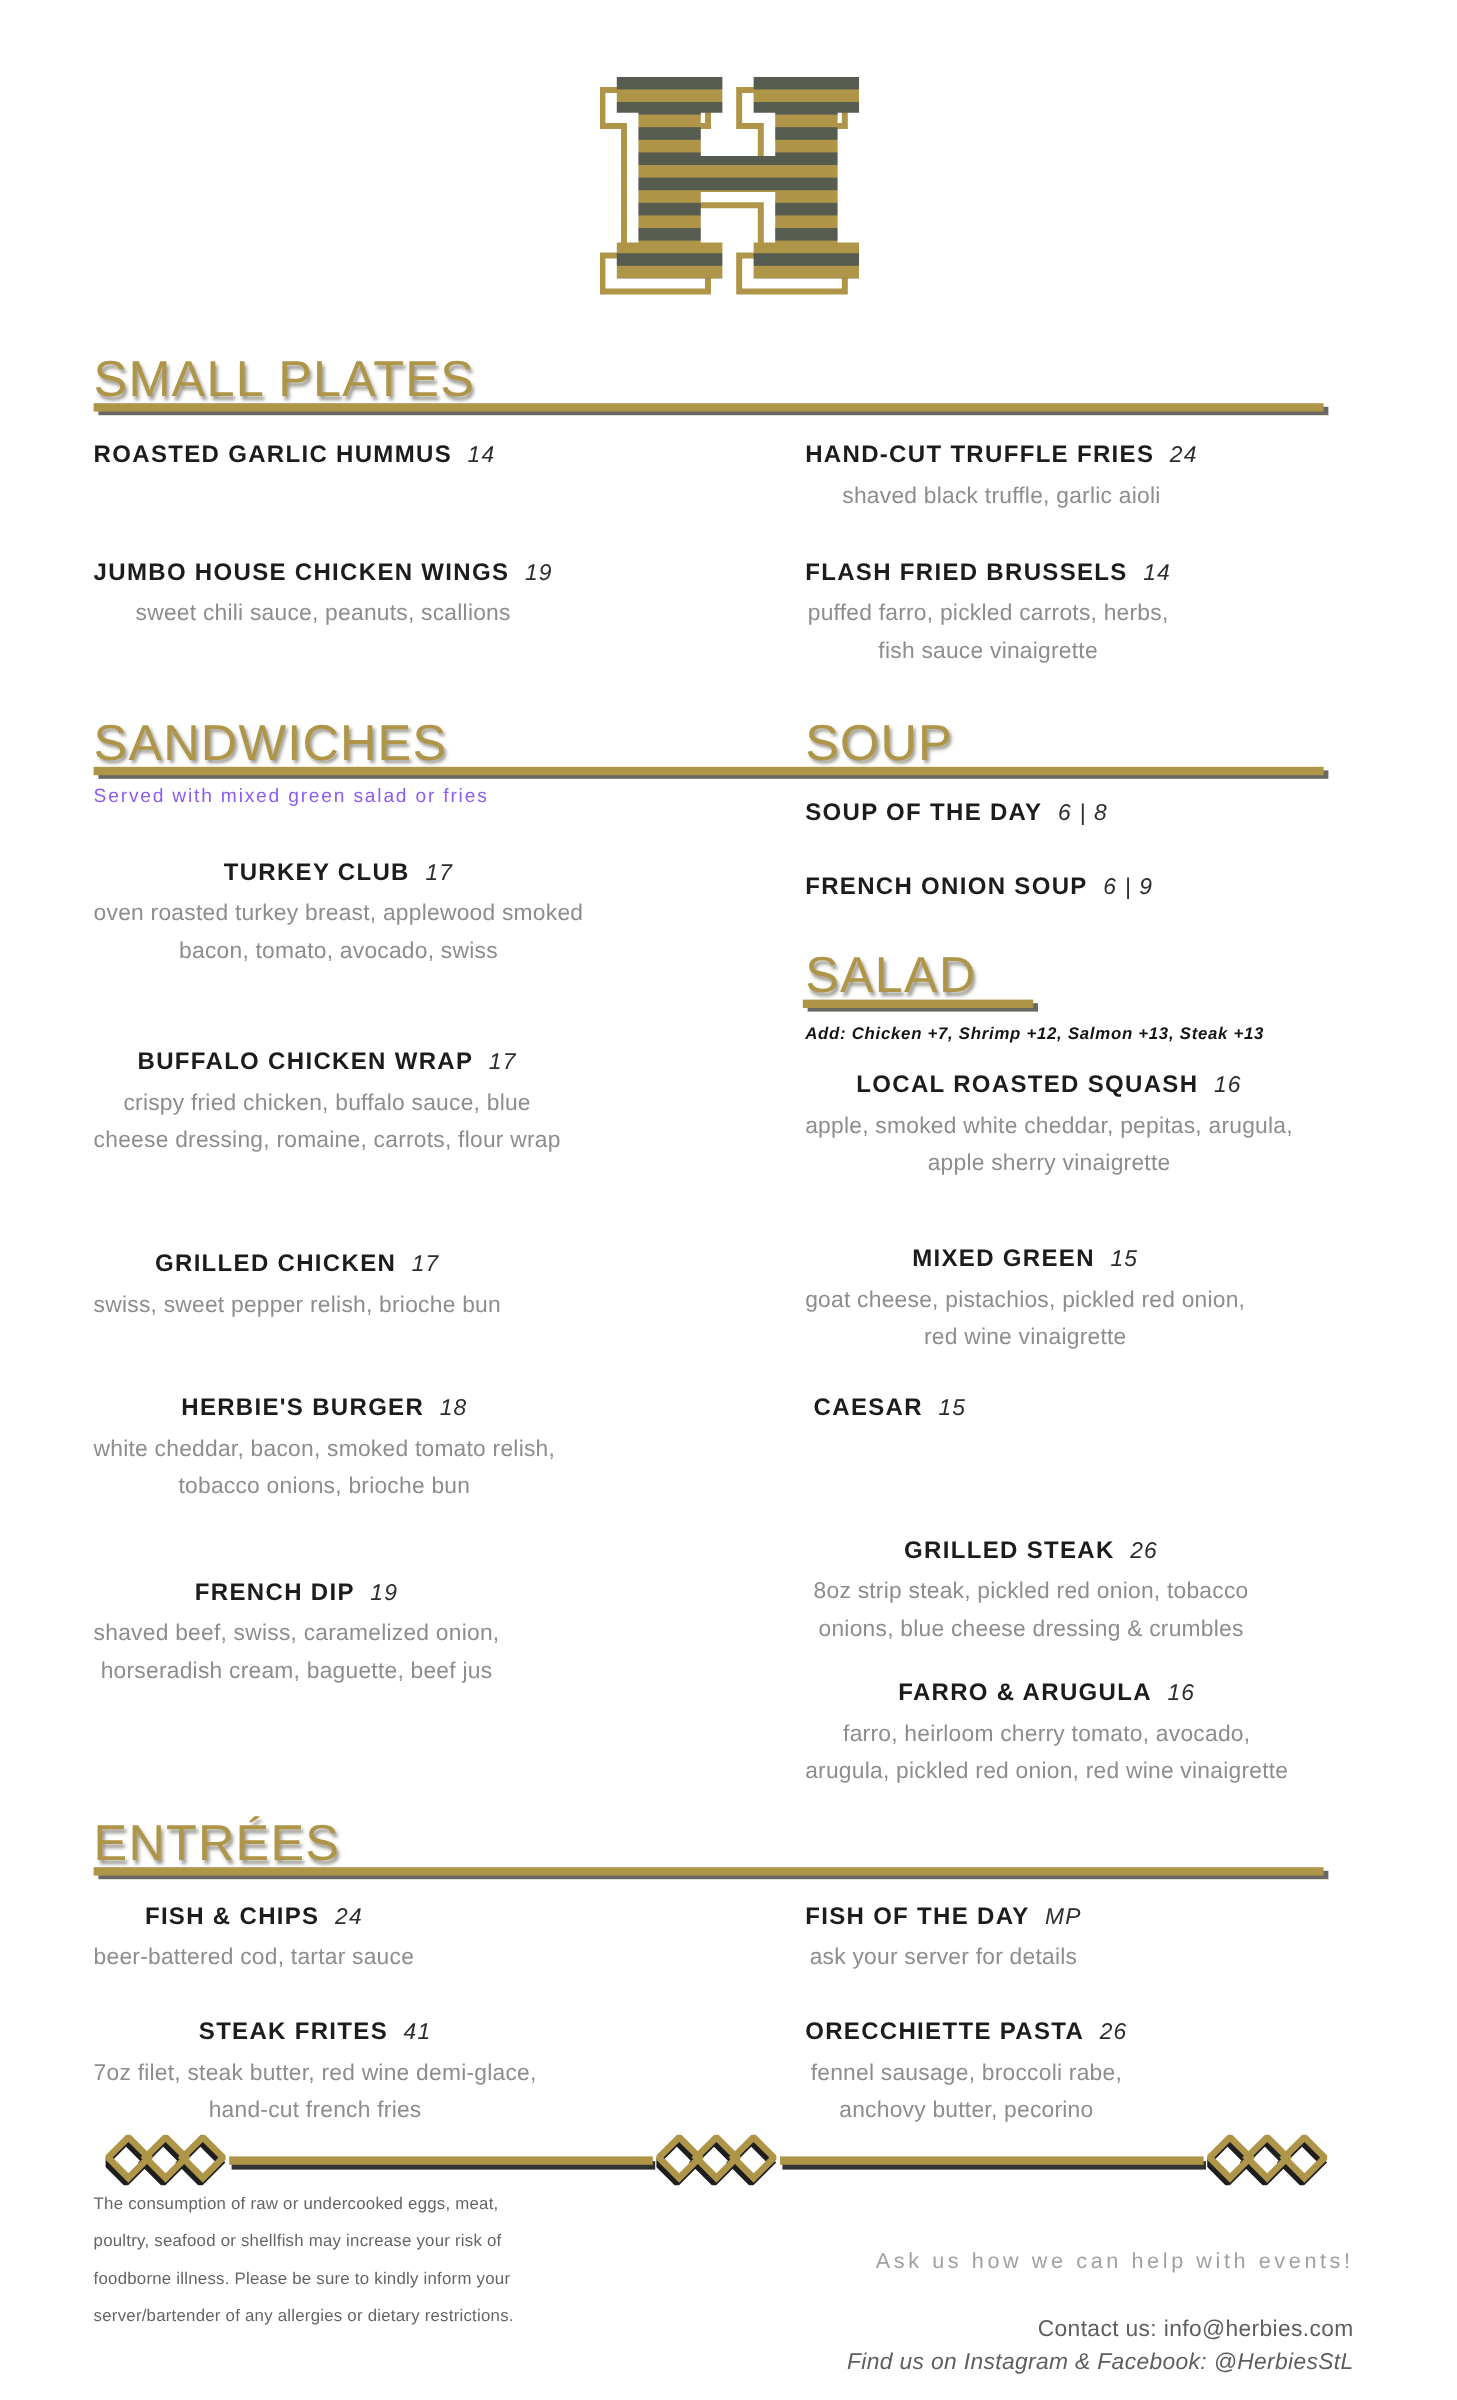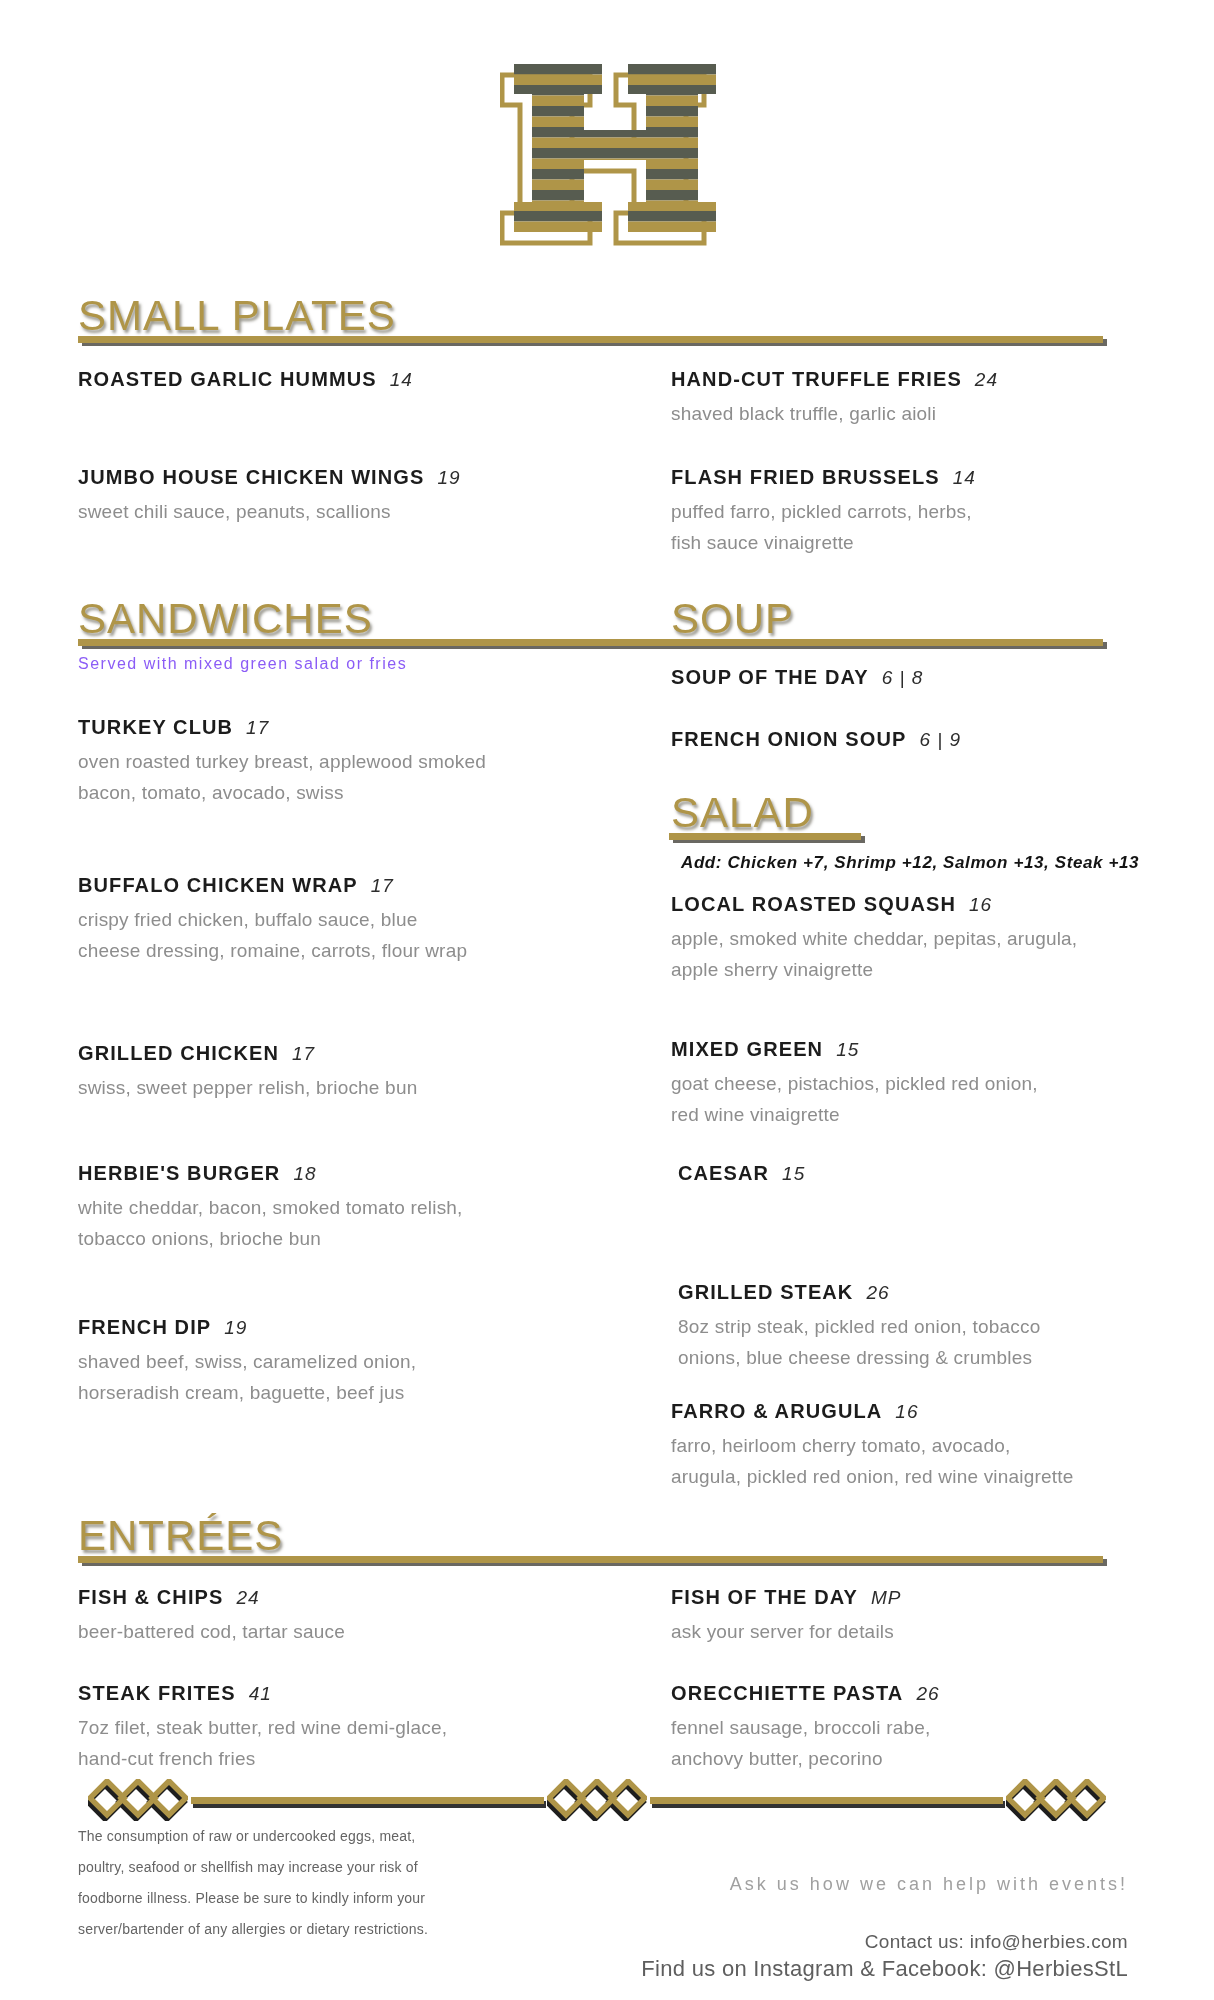--- a/index.html
+++ b/index.html
@@ -12,55 +12,55 @@
     position:absolute;font-size:42px;line-height:48px;font-weight:400;
     color:#af9548;letter-spacing:1px;
     text-shadow:2px 3px 3px rgba(70,66,50,.55);
     white-space:nowrap;
   }
   .rule{
     position:absolute;height:7px;background:#af9548;
     box-shadow:4px 3px 0 rgba(48,46,38,.72);
   }
   
-  .item{position:absolute;white-space:nowrap;}
+  .item{position:absolute;white-space:nowrap;text-align:center;}
   .item .name{
     font-size:20px;font-weight:bold;letter-spacing:1.1px;color:#1c1c1c;
   }
   .item .price{
     font-size:19px;font-style:italic;color:#2d2d2d;margin-left:13px;letter-spacing:1px;
   }
   .item .desc{
     margin-top:7px;font-size:19px;line-height:31px;color:#8d8d8d;
     letter-spacing:.2px;white-space:pre-line;
   }
   .col-note{
     position:absolute;font-size:16px;letter-spacing:1.5px;color:#8b5cf6;white-space:nowrap;
   }
   .add-note{
-    position:absolute;font-size:17px;font-weight:bold;font-style:italic;
-    color:#141414;letter-spacing:.6px;white-space:nowrap;margin-left:10px;
+    position:absolute;font-size:14px;font-weight:bold;font-style:italic;
+    color:#141414;letter-spacing:.6px;white-space:nowrap;
   }
   
   .divider{
     position:absolute;left:88px;top:1779px;width:1018px;height:42px;
     display:flex;align-items:center;
   }
   .dv-bar{flex:1;height:7px;background:#af9548;box-shadow:2px 4px 0 rgba(22,22,22,.88);margin:0 3px;}
   .dv-cluster{width:100px;height:42px;flex:0 0 auto;}
   .disclaimer{
     position:absolute;left:78px;top:1821px;font-size:14px;line-height:31px;
     color:#646464;letter-spacing:.2px;white-space:pre-line;
   }
   .footer-right{
     position:absolute;right:86px;top:1830px;text-align:right;white-space:nowrap;margin-top:44px;
   }
   .events-note{font-size:18px;letter-spacing:3px;color:#a0a0a0;}
   .contact-line{margin-top:33px;font-size:19px;line-height:27px;color:#5e5e5e;letter-spacing:.3px;}
-  .social-line{font-size:22px;line-height:27px;color:#5e5e5e;letter-spacing:.3px;}
+  .social-line{font-size:19px;line-height:27px;color:#5e5e5e;letter-spacing:.3px;font-style:italic;}
   .logo{position:absolute;left:500px;top:64px;}
 </style>
 </head>
 <body>
 
 <div class="page">
 
   <svg class="logo" width="216" height="182" viewBox="0 0 216 182" aria-hidden="true">
     <defs>
       <pattern id="hstripes" patternUnits="userSpaceOnUse" width="216" height="21">

